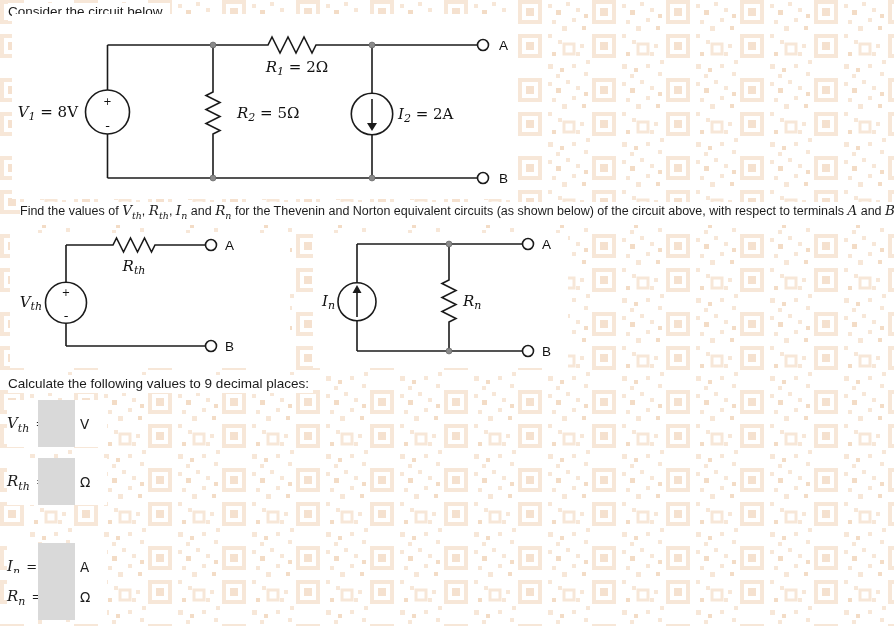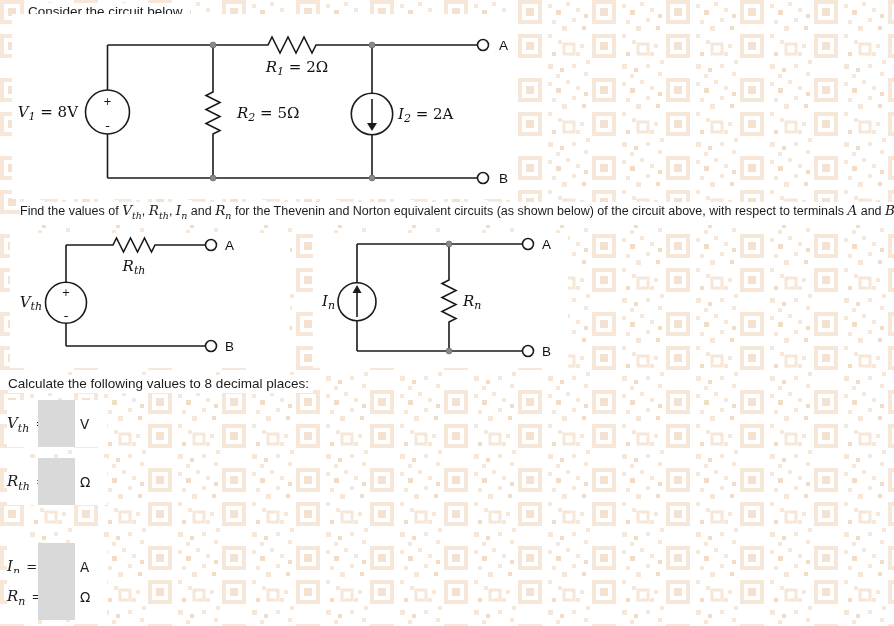--- a/index.html
+++ b/index.html
@@ -1,21 +1,21 @@
 <!DOCTYPE html>
 <html><head>
 <meta charset="utf-8">
 <style>
   html,body{margin:0;padding:0;background:#fff;}
   #page{position:relative;width:894px;height:626px;overflow:hidden;background:#fff;
         font-family:"Liberation Sans",sans-serif;color:#1c1c1c;}
   #watermark{position:absolute;left:0;top:0;z-index:0;}
   .layer{position:absolute;z-index:1;}
   .text-strip{background:#fff;white-space:nowrap;padding:1px 4px 2px 0;}
-  #title{left:8px;top:3px;font-size:13.5px;margin-left:20px;}
+  #title{left:8px;top:3px;font-size:13.5px;}
   #instruction{left:20px;top:202px;font-size:12.5px;line-height:15px;}
   #instruction .math{font-family:"DejaVu Serif",serif;font-style:italic;font-size:13.5px;}
   #instruction sub{font-size:9.5px;font-style:italic;font-family:"DejaVu Serif",serif;}
   #calc-heading{left:8px;top:375px;font-size:13.5px;}
   .circ{position:absolute;z-index:1;background:#fff;}
   .wire{stroke:#1b1b1b;stroke-width:1.6;fill:none;}
   .term{fill:#fff;stroke:#1b1b1b;stroke-width:1.6;}
   .dot{fill:#8a8a8a;stroke:#5f5f5f;stroke-width:0.6;}
   .arrow{fill:#1b1b1b;}
   .mlabel{font-family:"DejaVu Serif",serif;font-style:italic;font-size:15px;fill:#111;}
@@ -145,21 +145,21 @@
       <circle class="dot" cx="136" cy="118" r="3"></circle>
     </g>
     <circle class="term" cx="215" cy="11" r="5.5"></circle>
     <circle class="term" cx="215" cy="118" r="5.5"></circle>
     <text class="mlabel" x="22" y="73" text-anchor="end"><tspan>I</tspan><tspan class="msub" dy="3">n</tspan></text>
     <text class="mlabel" x="150" y="73"><tspan>R</tspan><tspan class="msub" dy="3">n</tspan></text>
     <text class="tlabel" x="229" y="16">A</text>
     <text class="tlabel" x="229" y="123">B</text>
   </svg>
 
-  <div id="calc-heading" class="layer text-strip">Calculate the following values to 8 decimal places:</div>
+  <div id="calc-heading" class="layer text-strip">Calculate the following values to 9 decimal places:</div>
 
   <div class="ans-row" style="top:400px">
     <span class="ans-label"><i>V</i><sub>th</sub><span class="eq"> =</span></span>
     <textarea class="ans-box" style=""></textarea>
     <span class="ans-unit">V</span>
   </div>
 
   <div class="ans-row" style="top:458px">
     <span class="ans-label"><i>R</i><sub>th</sub><span class="eq"> =</span></span>
     <textarea class="ans-box" style=""></textarea>

